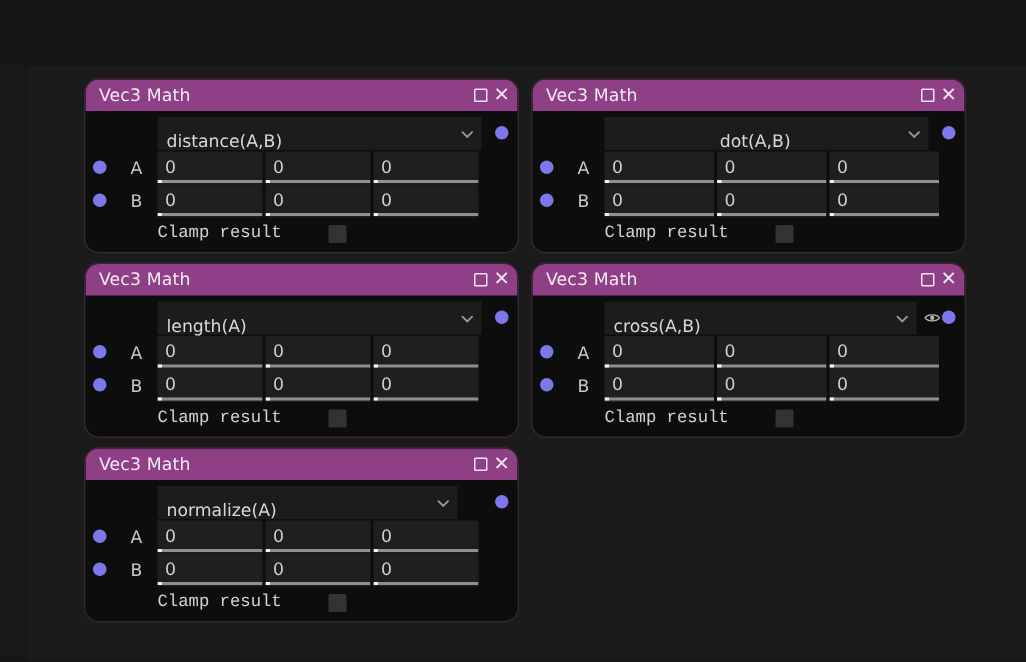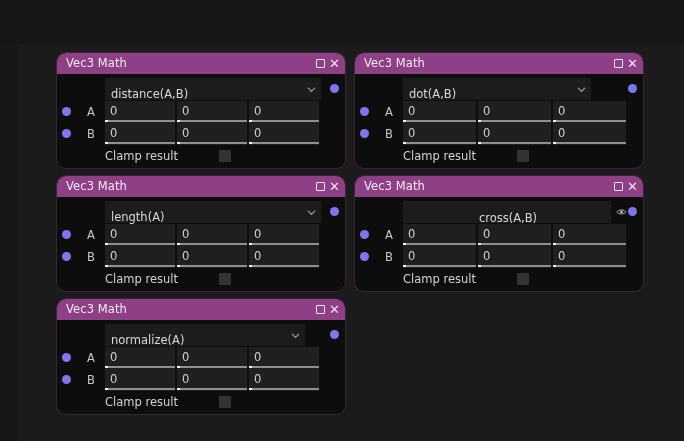--- a/index.html
+++ b/index.html
@@ -198,20 +198,21 @@
     position: relative;
     height: 22px;
   }
   .clamp-label {
     position: absolute;
     left: 48px;
     top: 0;
     line-height: 22px;
     color: #d2d2d2;
     font-size: 11.5px;
+    font-family: Liberation Mono, monospace;
   }
   .clamp-box {
     position: absolute;
     top: 5px;
     width: 12px;
     height: 12px;
     background: #333333;
     border-radius: 1px;
   }
 </style>
@@ -298,21 +299,21 @@
     <div class="node-header">
       <span class="node-title">Vec3 Math</span>
       <span class="header-btns">
         <span class="btn-restore"></span>
         <span class="btn-close">✕</span>
       </span>
     </div>
     <div class="node-body">
 
       <div class="op-row">
-        <div class="op-select" style="width:188px;">
+        <div class="op-select" style="width:216px;text-align:center;">
           <span class="op-label">dot(A,B)</span>
           <span class="chev">
             <svg viewBox="0 0 12 12">
                 <path d="M2.5 4.5 L6 8 L9.5 4.5" stroke="#9a9a9a" stroke-width="1.4" fill="none" stroke-linecap="round"></path>
               </svg>
           </span>
         </div>
         <span class="port port-out" style="left:273px; top:6px;"></span>
       </div>
 
@@ -446,21 +447,21 @@
     <div class="node-header">
       <span class="node-title">Vec3 Math</span>
       <span class="header-btns">
         <span class="btn-restore"></span>
         <span class="btn-close">✕</span>
       </span>
     </div>
     <div class="node-body">
 
       <div class="op-row">
-        <div class="op-select" style="width:208px;flex-direction:column;">
+        <div class="op-select" style="width:208px;">
           <span class="op-label">cross(A,B)</span>
           <span class="chev">
             <svg viewBox="0 0 12 12">
                 <path d="M2.5 4.5 L6 8 L9.5 4.5" stroke="#9a9a9a" stroke-width="1.4" fill="none" stroke-linecap="round"></path>
               </svg>
           </span>
         </div>
         <span class="eye-icon" style="left:261px; top:7px;">
           <svg viewBox="0 0 14 10">
             <path d="M1 5 C3.2 1.6 10.8 1.6 13 5 C10.8 8.4 3.2 8.4 1 5 Z" fill="none" stroke="#b9b9b9" stroke-width="1.2"></path>

